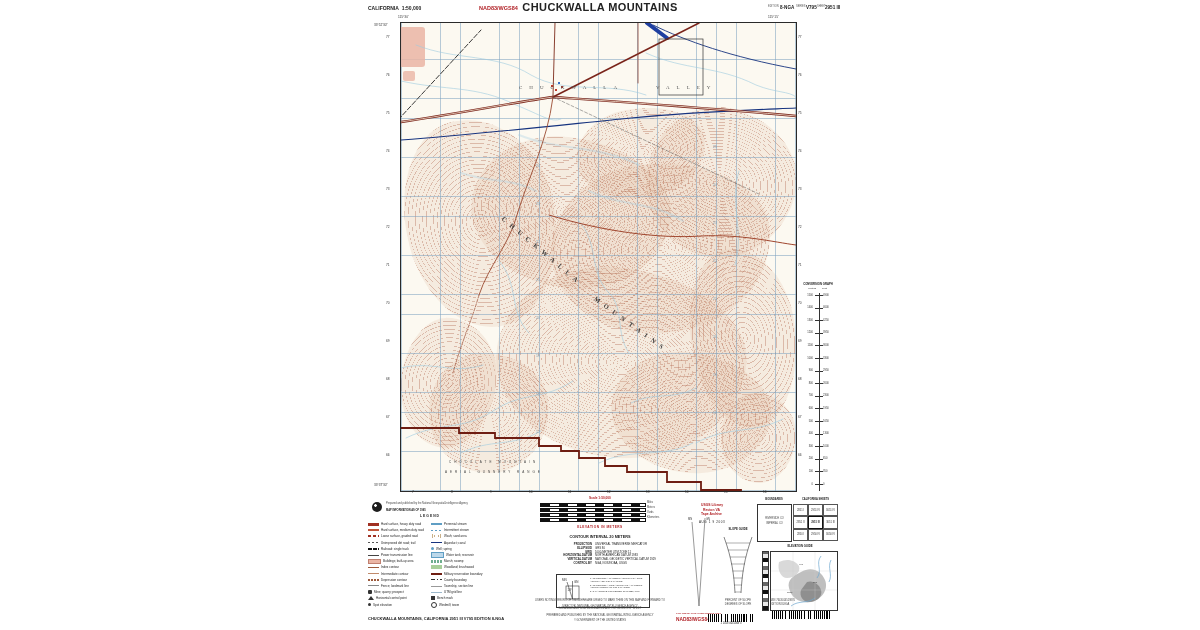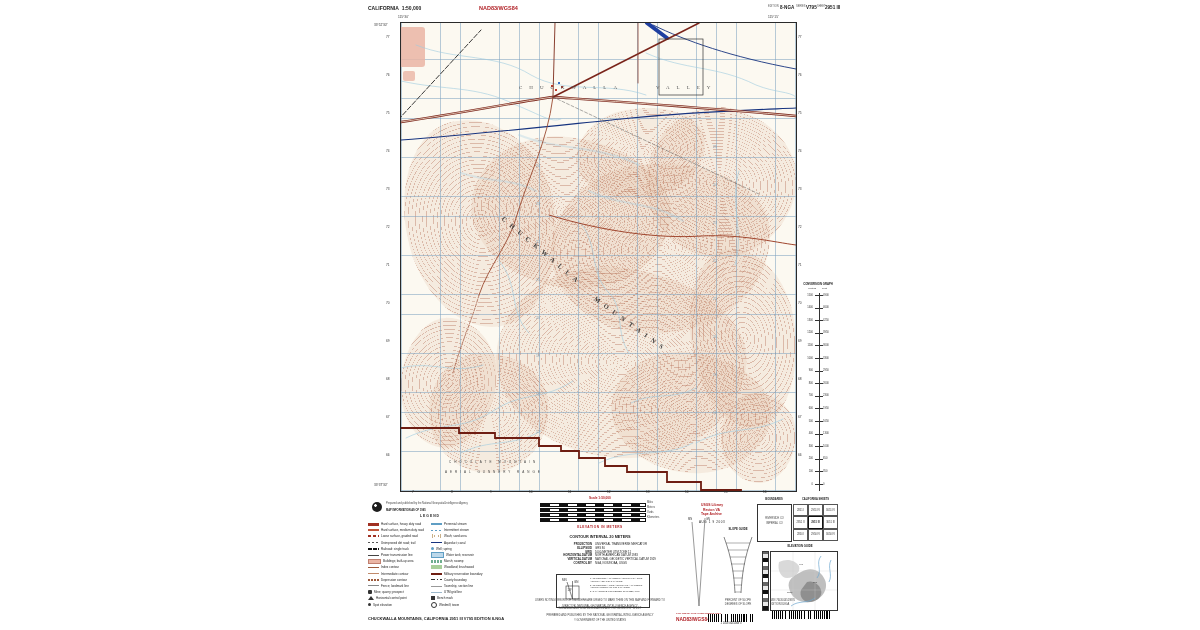--- a/index.html
+++ b/index.html
@@ -68,20 +68,21 @@
   .convrow .tick{position:absolute;left:18px;width:8px;height:.6px;background:#333;top:0;}
 </style>
 </head>
 <body>
 <div id="page">
 
 <div class="t" style="left:368px;top:6px;font-size:5px;font-weight:bold">
   <span>CALIFORNIA</span>&nbsp;&nbsp;<span>1:50,000</span>
 </div>
 <div class="t red" style="left:479px;top:5px;font-size:5.5px;font-weight:bold">NAD83/WGS84</div>
+<div class="t" style="left:400px;top:1px;width:400px;text-align:center;font-size:11px;font-weight:bold;letter-spacing:.4px">CHUCKWALLA MOUNTAINS</div>
 <div class="t" style="left:768px;top:6px;font-size:2.6px;color:#555">EDITION</div>
 <div class="t" style="left:780px;top:5px;font-size:4.6px;font-weight:bold">8-NGA</div>
 <div class="t" style="left:796px;top:6px;font-size:2.6px;color:#555">SERIES</div>
 <div class="t" style="left:806px;top:5px;font-size:4.6px;font-weight:bold">V795</div>
 <div class="t" style="left:817px;top:6px;font-size:2.6px;color:#555">SHEET</div>
 <div class="t" style="left:825px;top:5px;font-size:4.6px;font-weight:bold">2951 III</div>
 
 <div id="map">
 
   <div class="terr" style="left:5px;top:95px;width:150px;height:210px;transform:rotate(-12deg)"></div>

